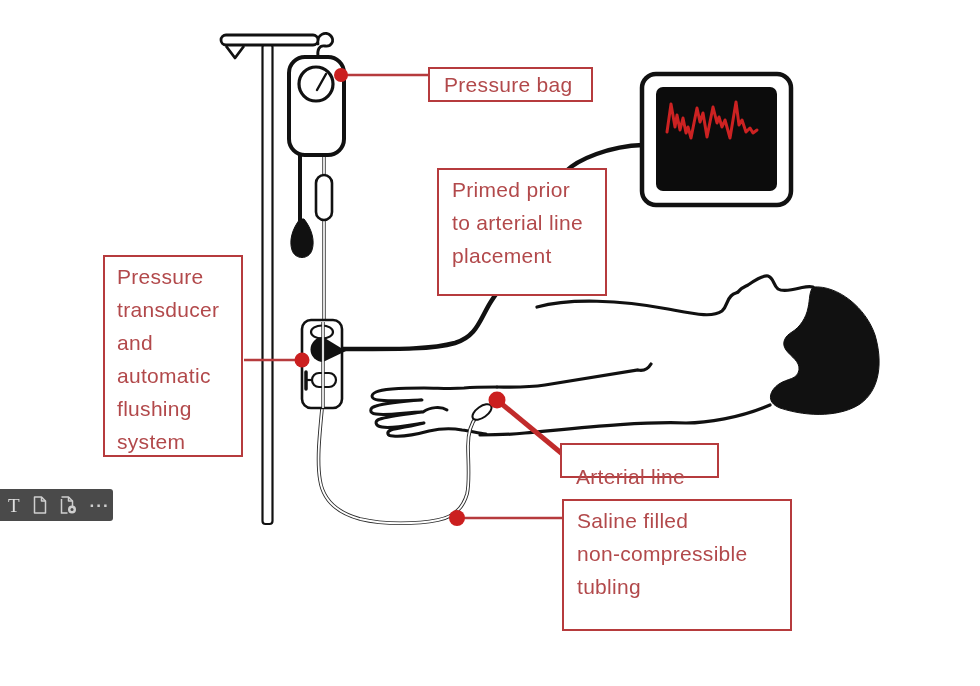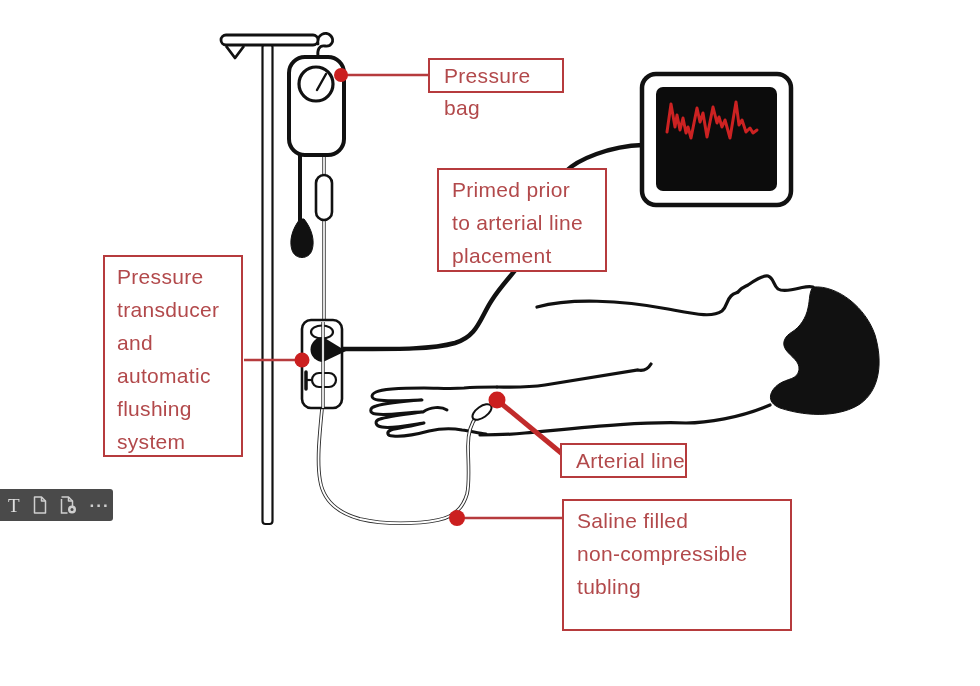--- a/index.html
+++ b/index.html
@@ -7,24 +7,24 @@
     position:relative;width:980px;height:686px;background:#ffffff;overflow:hidden;
     font-family:"Liberation Sans",sans-serif;
   }
   #art{position:absolute;left:0;top:0;}
   .label-box{
     position:absolute;box-sizing:border-box;background:#ffffff;
     border:2px solid #b63b3d;color:#b2494b;
     font-family:"Liberation Sans",sans-serif;font-weight:300;
     font-size:21px;line-height:33px;letter-spacing:.3px;
   }
-  .lb-pressure-bag{left:428px;top:58px;width:136px;height:35px;padding:0 0 0 14px;line-height:32px;}
-  .lb-primed{left:437px;top:168px;width:170px;height:104px;padding:3px 0 0 13px;}
+  .lb-pressure-bag{left:428px;top:67px;width:165px;height:35px;padding:0 0 0 14px;line-height:32px;}
+  .lb-primed{left:437px;top:168px;width:170px;height:128px;padding:3px 0 0 13px;}
   .lb-transducer{left:103px;top:255px;width:140px;height:202px;padding:3px 1px 0 12px;}
-  .lb-arterial{left:560px;top:443px;width:127px;height:35px;padding:0 0 0 14px;line-height:32px;}
+  .lb-arterial{left:560px;top:443px;width:159px;height:35px;padding:16px 0 0 14px;line-height:32px;}
   .lb-saline{left:562px;top:499px;width:230px;height:132px;padding:3px 0 0 13px;}
   .toolbar{
     position:absolute;left:0;top:489px;width:113px;height:32px;background:#4a4a4a;
     border-radius:0 3px 3px 0;display:flex;align-items:center;gap:13px;padding:0 8px;
     box-sizing:border-box;
   }
   .tb-btn{display:flex;align-items:center;justify-content:center;cursor:pointer;background:none;border:none;padding:0;margin:0;}
   .tb-text{font-family:"Liberation Serif",serif;font-size:19px;color:#e0e0e0;line-height:1;}
   .tb-more{font-size:17px;font-weight:bold;color:#cfcfcf;letter-spacing:1px;line-height:1;}
 </style>

